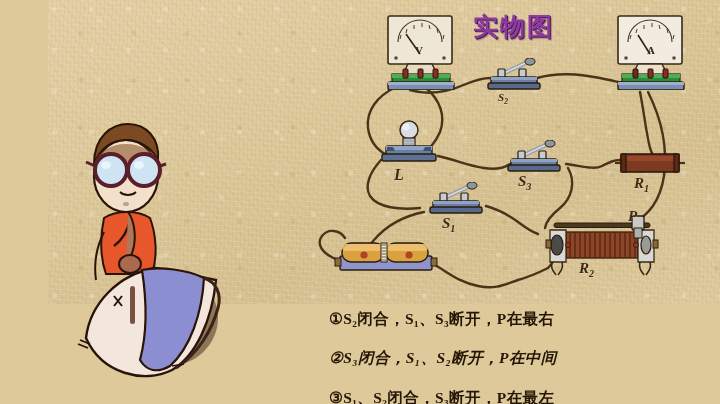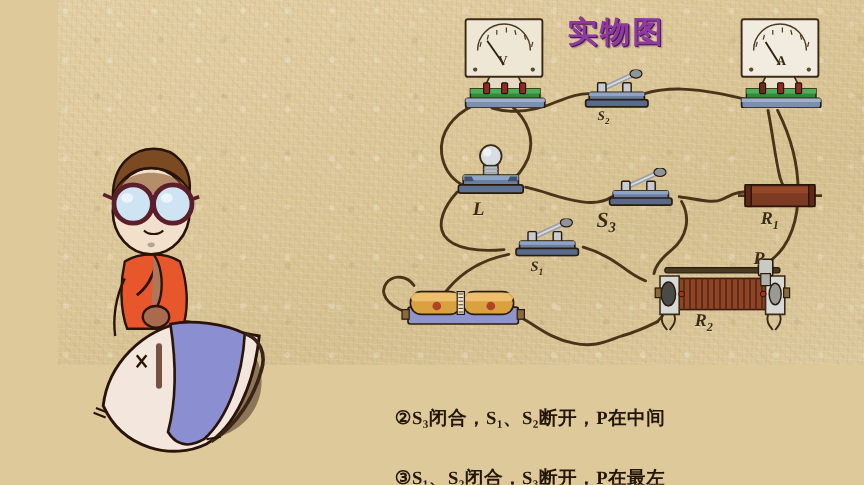--- a/index.html
+++ b/index.html
@@ -34,21 +34,21 @@
     font-size:25px; font-weight:bold; color:#8e3a9e;
     letter-spacing:2px;
     text-shadow:1px 1px 0 #4a1a55, 2px 2px 1px rgba(80,20,95,0.35);
   }
   .cond {
     position:absolute; left:281px; color:#241505;
     font-family:"Liberation Serif", serif;
     font-size:15.5px; font-weight:bold; letter-spacing:0.4px;
     white-space:nowrap;
   }
-  #c1 { top:309px; } #c2 { top:338px; } #c3 { top:388px; }
+  #c1 { top:309px; } #c2 { top:348px;font-style:italic; } #c3 { top:388px; }
 </style>
 </head>
 <body>
 
 <div id="stage">
 
   <svg width="720" height="404" style="position:absolute;left:0;top:0;">
     <g fill="none" stroke="#4a3318" stroke-width="2.4" stroke-linecap="round">
 
       <path d="M346,88 C330,96 318,110 320,128 C322,142 330,150 337,154"></path>
@@ -193,37 +193,37 @@
       <line x1="16" y1="16" x2="42" y2="4" stroke="#9aa0a8" stroke-width="4.4" stroke-linecap="round"></line>
       <line x1="16" y1="16" x2="42" y2="4" stroke="#d6dae0" stroke-width="1.6" stroke-linecap="round"></line>
       <ellipse cx="44" cy="3.5" rx="5" ry="3.6" fill="#8d949c" stroke="#2a1c0c" stroke-width="1"></ellipse>
       <rect x="12" y="11" width="7" height="11" rx="1" fill="#c7ccd3" stroke="#2a1c0c" stroke-width="1.2"></rect>
       <rect x="33" y="11" width="7" height="11" rx="1" fill="#c7ccd3" stroke="#2a1c0c" stroke-width="1.2"></rect>
       <rect x="5" y="19" width="46" height="8" rx="2" fill="#6b7fa3" stroke="#2a1c0c" stroke-width="1.4"></rect>
       <rect x="5" y="19" width="46" height="3" fill="#8fa3c4"></rect>
       <rect x="2" y="25" width="52" height="6" rx="2" fill="#58698b" stroke="#2a1c0c" stroke-width="1.4"></rect>
     </svg>
   </div>
-  <div class="lbl" style="left:449px;top:173px;font-size:18px;">
+  <div class="lbl" style="left:470px;top:173px;font-size:15px;">
     <span>S</span><sub>3</sub>
   </div>
 
   <div style="position:absolute;left:380px;top:182px;width:56px;height:32px;">
     <svg width="56" height="32" viewBox="0 0 56 32">
       <line x1="16" y1="16" x2="42" y2="4" stroke="#9aa0a8" stroke-width="4.4" stroke-linecap="round"></line>
       <line x1="16" y1="16" x2="42" y2="4" stroke="#d6dae0" stroke-width="1.6" stroke-linecap="round"></line>
       <ellipse cx="44" cy="3.5" rx="5" ry="3.6" fill="#8d949c" stroke="#2a1c0c" stroke-width="1"></ellipse>
       <rect x="12" y="11" width="7" height="11" rx="1" fill="#c7ccd3" stroke="#2a1c0c" stroke-width="1.2"></rect>
       <rect x="33" y="11" width="7" height="11" rx="1" fill="#c7ccd3" stroke="#2a1c0c" stroke-width="1.2"></rect>
       <rect x="5" y="19" width="46" height="8" rx="2" fill="#6b7fa3" stroke="#2a1c0c" stroke-width="1.4"></rect>
       <rect x="5" y="19" width="46" height="3" fill="#8fa3c4"></rect>
       <rect x="2" y="25" width="52" height="6" rx="2" fill="#58698b" stroke="#2a1c0c" stroke-width="1.4"></rect>
     </svg>
   </div>
-  <div class="lbl" style="left:394px;top:215px;font-size:12px;">
+  <div class="lbl" style="left:394px;top:215px;font-size:15px;">
     <span>S</span><sub>1</sub>
   </div>
 
   <div style="position:absolute;left:565px;top:150px;width:74px;height:26px;">
     <svg width="74" height="26" viewBox="0 0 74 26">
       <line x1="2" y1="13" x2="10" y2="13" stroke="#4a3318" stroke-width="2.2"></line>
       <line x1="64" y1="13" x2="72" y2="13" stroke="#4a3318" stroke-width="2.2"></line>
       <rect x="8" y="4" width="58" height="18" rx="2" fill="#7d3a22" stroke="#2a1408" stroke-width="1.5"></rect>
       <rect x="8" y="6" width="58" height="5" fill="#9c4c2c" opacity="0.8"></rect>
       <rect x="8" y="4" width="5" height="18" fill="#5e2a17" stroke="#2a1408" stroke-width="1.2"></rect>
@@ -350,16 +350,17 @@
       <path d="M148,170 C160,174 166,186 162,200 C156,222 142,246 120,260" fill="none" stroke="#3a2418" stroke-width="3"></path>
 
       <path d="M58,188 L66,198 M66,188 L58,198" stroke="#2a1408" stroke-width="2" fill="none"></path>
       <path d="M22,236 L32,240 M24,232 L34,236" stroke="#2a1408" stroke-width="1.8" fill="none"></path>
       <rect x="74" y="178" width="5" height="38" rx="2.5" fill="#6b4030" opacity="0.9"></rect>
 
       <path d="M116,258 L128,256" stroke="#2a1408" stroke-width="1.6" fill="none"></path>
     </svg>
   </div>
 
+  <div class="cond" id="c1">①S₂闭合，S₁、S₃断开，P在最右</div>
   <div class="cond" id="c2">②S₃闭合，S₁、S₂断开，P在中间</div>
   <div class="cond" id="c3">③S₁、S₂闭合，S₃断开，P在最左</div>
 
 </div>
 
 </body></html>

